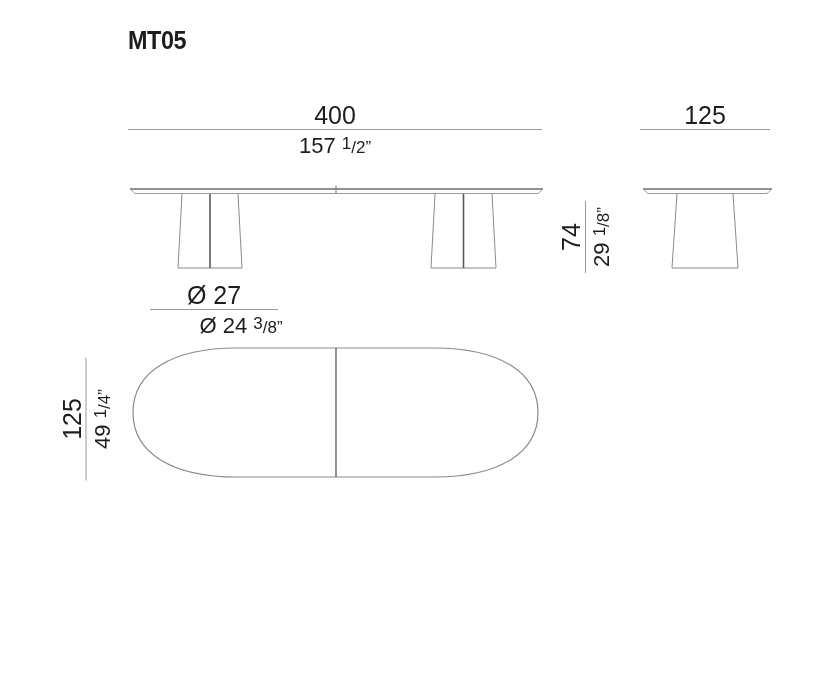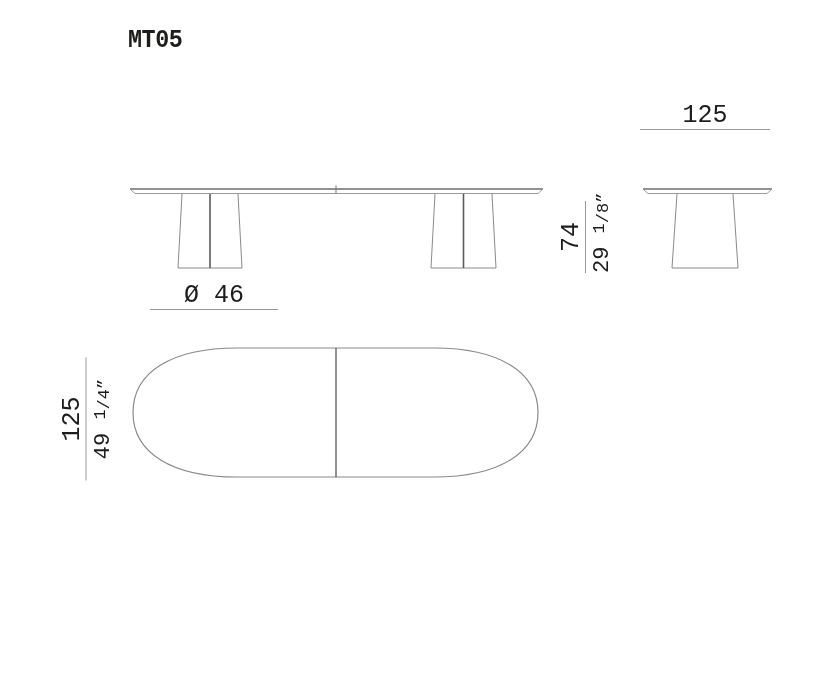--- a/index.html
+++ b/index.html
@@ -1,18 +1,18 @@
 <!DOCTYPE html>
 <html><head>
 <meta charset="utf-8">
 <style>
   html,body { margin:0; padding:0; background:#ffffff; }
   .canvas {
     position:relative; width:777px; height:679px; background:#ffffff;
-    font-family:Liberation Mono, monospace; color:#1d1d1b; overflow:hidden;
+    font-family:Liberation Sans, sans-serif; color:#1d1d1b; overflow:hidden;
   }
   .title {
     position:absolute; left:128px; top:25px;
     font-size:26px; font-weight:700; letter-spacing:-0.5px;
     transform:scaleX(0.9); transform-origin:left center;
     color:#1d1d1b;
   }
   
   .dim { position:absolute; }
   .dim .metric {
@@ -38,32 +38,37 @@
   .dim-tdep  { left:26px;  top:391px; width:123px; }
   svg { position:absolute; left:0; top:0; }
 </style>
 </head>
 <body>
 
 <div class="canvas">
 
   <div class="title">MT05</div>
 
+  <div class="dim dim-len">
+    <div class="metric">400</div>
+    <div class="imperial"><span>157 </span><span class="imp-num">1</span><span class="imp-rest">/2”</span></div>
+  </div>
 
   <div class="dim dim-depth">
     <div class="metric">125</div>
   </div>
 
   <div class="dim dim-v dim-hgt">
     <div class="metric">74</div>
     <div class="imperial"><span>29 </span><span class="imp-num">1</span><span class="imp-rest">/8”</span></div>
   </div>
 
   <div class="dim dim-dia">
-    <div class="metric shift-left">Ø 46</div>
+    <div class="metric shift-left">Ø 27</div>
+    <div class="imperial"><span>Ø 24 </span><span class="imp-num">3</span><span class="imp-rest">/8”</span></div>
   </div>
 
   <div class="dim dim-v dim-tdep">
     <div class="metric">125</div>
     <div class="imperial"><span>49 </span><span class="imp-num">1</span><span class="imp-rest">/4”</span></div>
   </div>
 
   <svg width="840" height="679" viewBox="0 0 840 679">
 
     <g>

